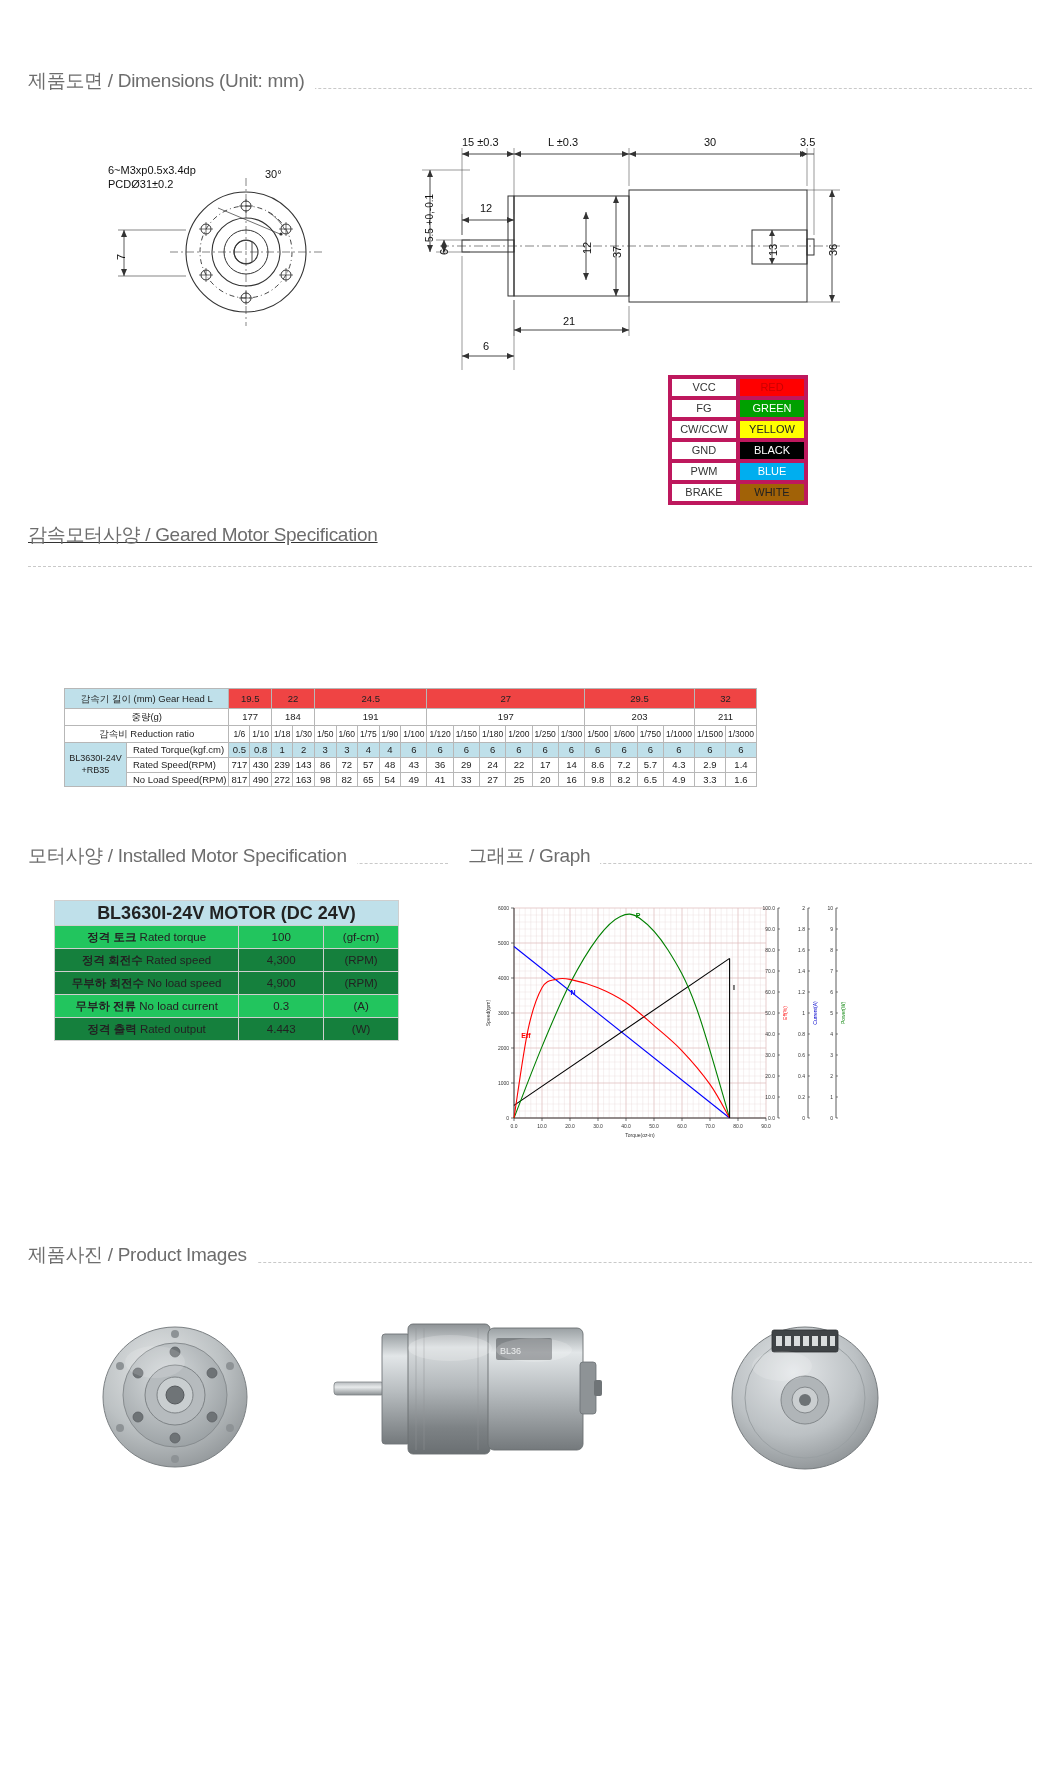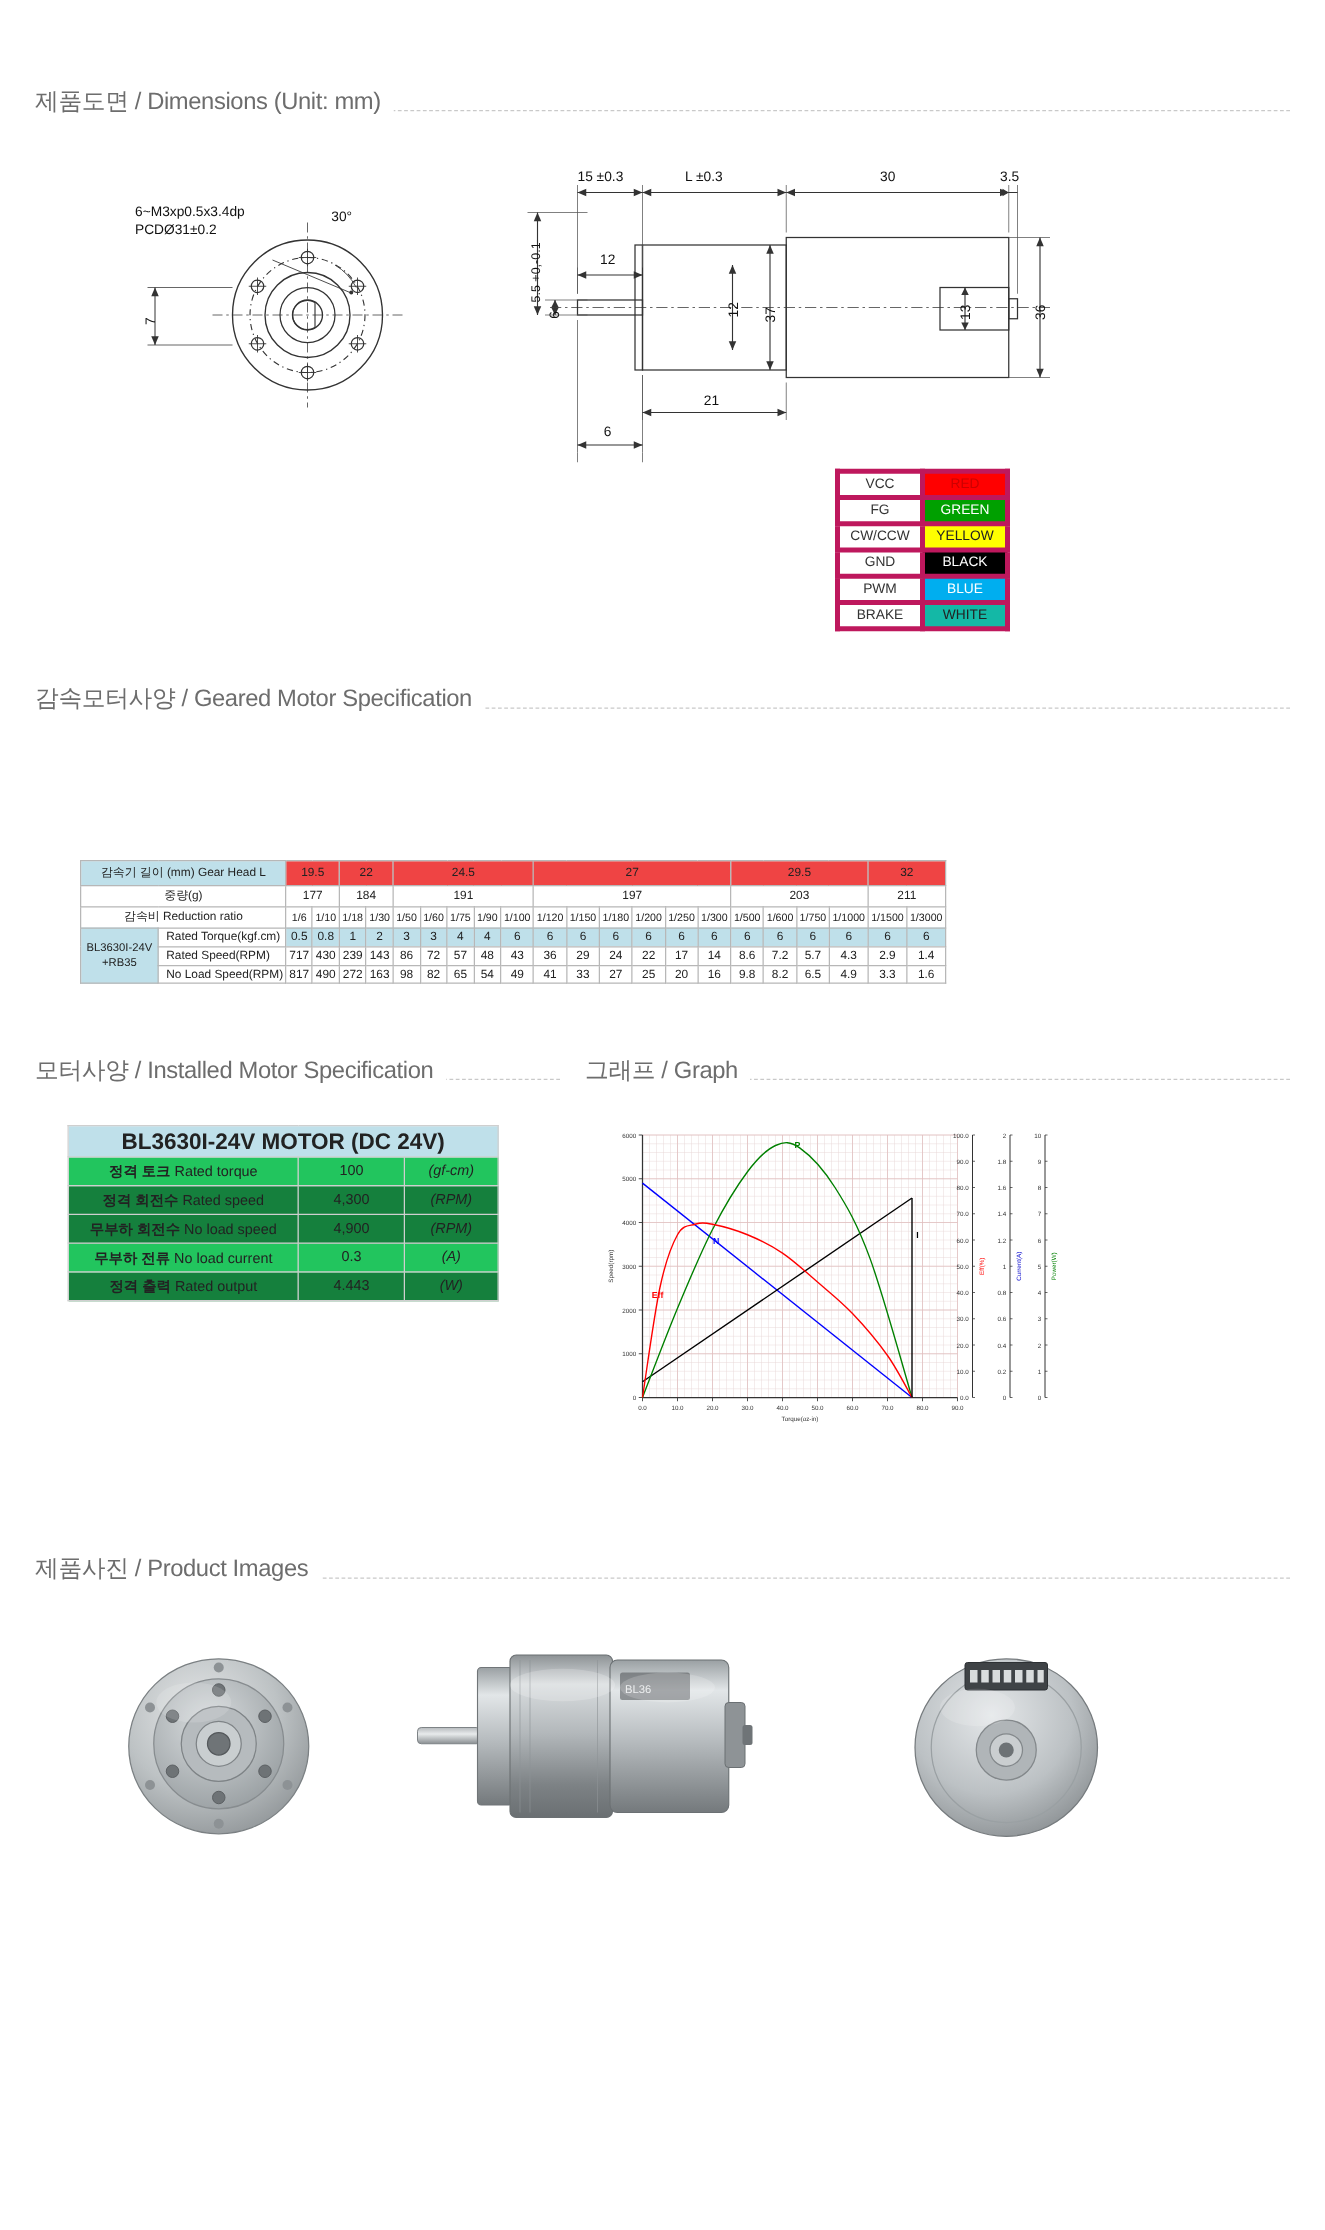--- a/index.html
+++ b/index.html
@@ -101,21 +101,21 @@
   }
   .motor-table .mh {
     background: #bfe0ea;
     text-align: center;
     font-weight: bold;
     font-size: 18px;
     height: 25px;
   }
   .motor-table .mlabel { text-align: center; width: 185px; }
   .motor-table .mval { text-align: center; width: 85px; }
-  .motor-table .munit { text-align: center; width: 75px; font-style: italic; }
+  .motor-table .munit { text-align: center; width: 75px; }
   .motor-table tr.alt td { background: #15803d; }
   .motor-table tr.norm td { background: #22c55e; }
   .kor { font-weight: 600; }
 
   
   .graph-box { position: absolute; }
 
   
   .photo { position: absolute; }
 </style>
@@ -343,26 +343,26 @@
       <tr>
         <td>GND</td>
         <td style="background: rgb(0, 0, 0); color: rgb(255, 255, 255); margin-top: 20px;">BLACK</td>
       </tr>
       <tr>
         <td>PWM</td>
         <td style="background: rgb(0, 174, 239); color: rgb(255, 255, 255);">BLUE</td>
       </tr>
       <tr>
         <td>BRAKE</td>
-        <td style="background: #14b8a6; color: rgb(34, 34, 34);">WHITE</td>
+        <td style="background: #a16207; color: rgb(34, 34, 34);">WHITE</td>
       </tr>
     </tbody>
 </table>
 
-<div class="sec-head" style="left:28px; top:546px;">
+<div class="sec-head" style="left:28px; top:522px;text-decoration:underline;">
   <span class="title">감속모터사양 / Geared Motor Specification</span>
 </div>
 <div class="sec-rule" style="left:28px; top:566px; width:1004px;"></div>
 
 <table class="gear-table" style="left:64px; top:688px;">
   <tbody>
       <tr>
         <td class="lblhd" colspan="2" style="width: 152px;">감속기 길이 (mm) Gear Head L</td>
         <td class="hd" colspan="2">19.5</td>
         <td class="hd" colspan="2">22</td>

